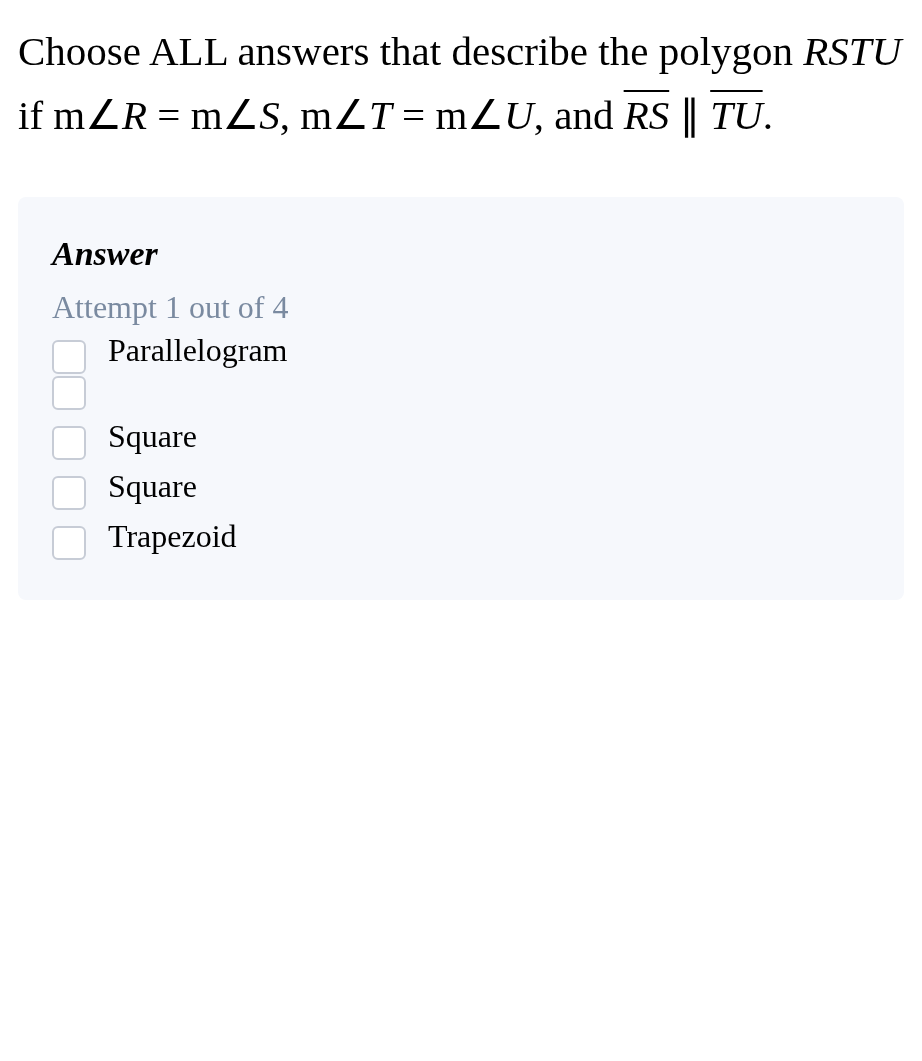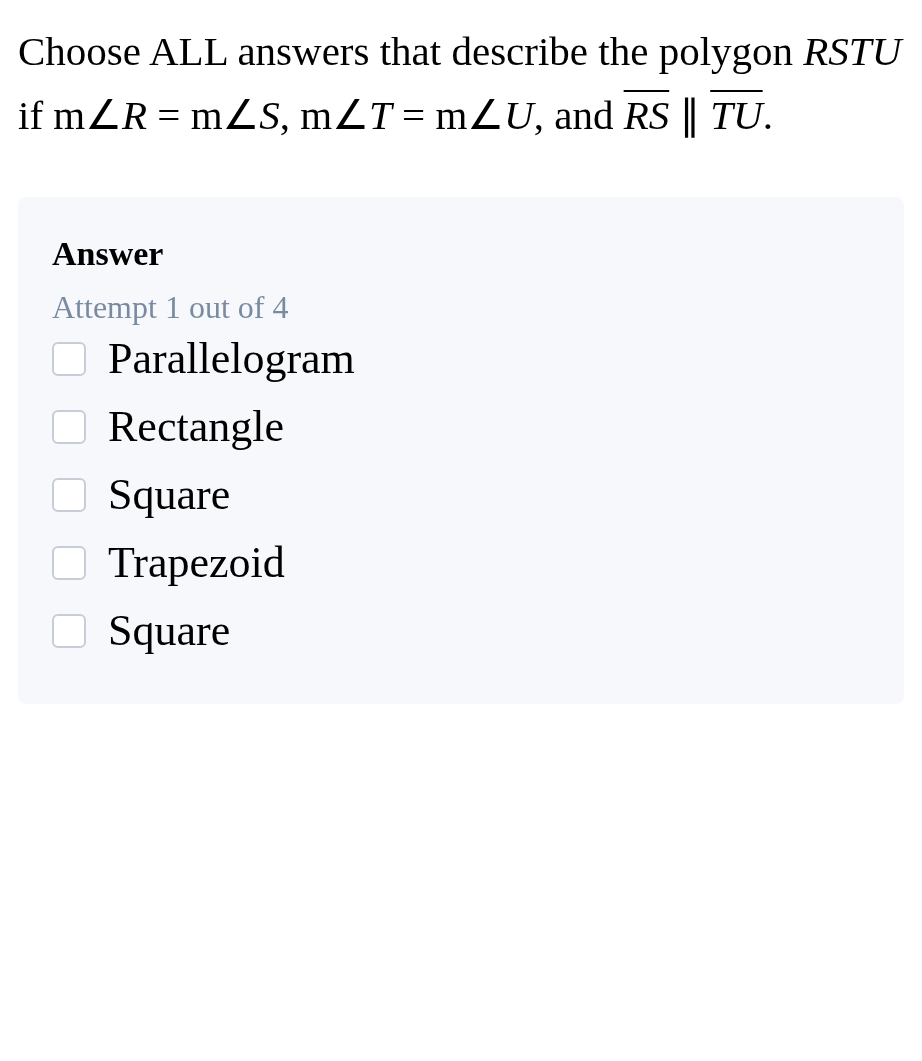--- a/index.html
+++ b/index.html
@@ -30,35 +30,36 @@
   }
   .answer-panel {
     background: #f6f8fc;
     border-radius: 8px;
     padding: 38px 34px 38px 34px;
   }
   .answer-title {
     font-size: 34px;
     font-weight: bold;
     margin-bottom: 16px;
+    font-style: italic;
   }
   .attempt {
     font-size: 32px;
     color: #7a8aa0;
   }
   .options {
     list-style: none;
     padding: 0;
     margin: 0;
   }
   .option-row {
     display: flex;
-    align-items: center;
+    align-items: flex-end;
     margin-bottom: 2px;
-    font-size: 44px;
+    font-size: 32px;
     line-height: 1.5;
   }
   .cb {
     width: 30px;
     height: 30px;
     border: 2px solid #c7ccd6;
     border-radius: 6px;
     background: #fff;
     margin-right: 22px;
     flex-shrink: 0;
@@ -76,28 +77,27 @@
   <div class="answer-title">Answer</div>
   <div class="attempt">Attempt 1 out of 4</div>
 
   <ul class="options">
     <li class="option-row">
       <span class="cb"></span>
       <span>Parallelogram</span>
     </li>
     <li class="option-row">
       <span class="cb"></span>
-      <span>Rectangle</span>
+    </li>
+    <li class="option-row">
+      <span class="cb"></span>
+      <span>Square</span>
     </li>
     <li class="option-row">
       <span class="cb"></span>
       <span>Square</span>
     </li>
     <li class="option-row">
       <span class="cb"></span>
       <span>Trapezoid</span>
     </li>
-    <li class="option-row">
-      <span class="cb"></span>
-      <span>Square</span>
-    </li>
   </ul>
 </div>
 
 </body></html>

